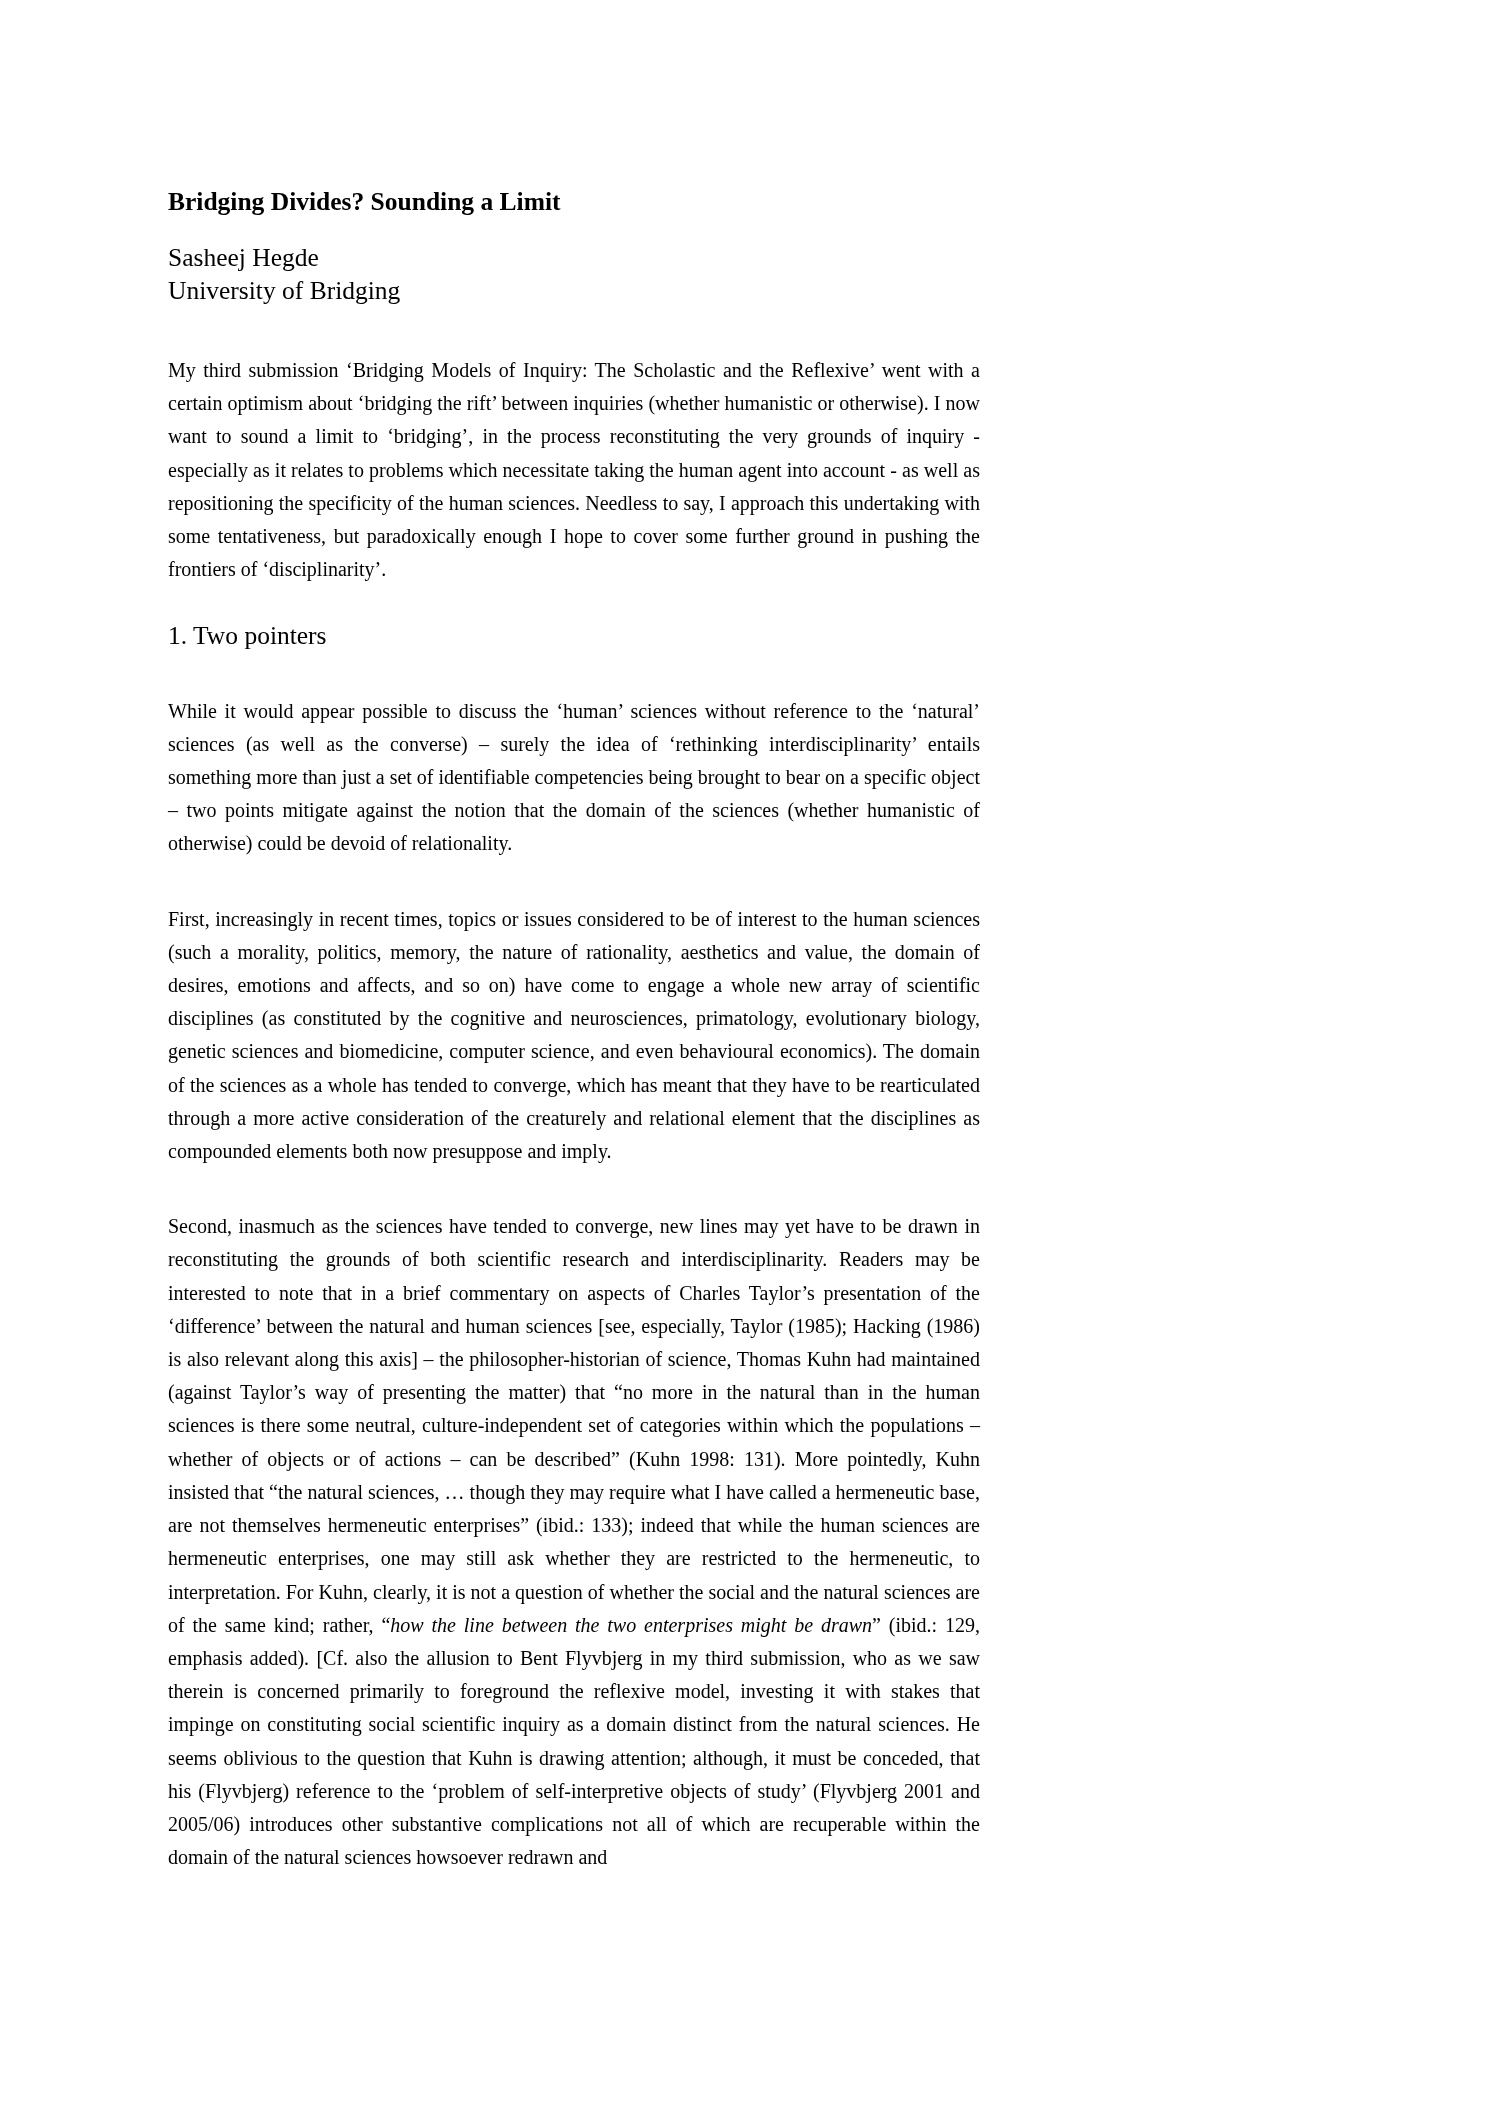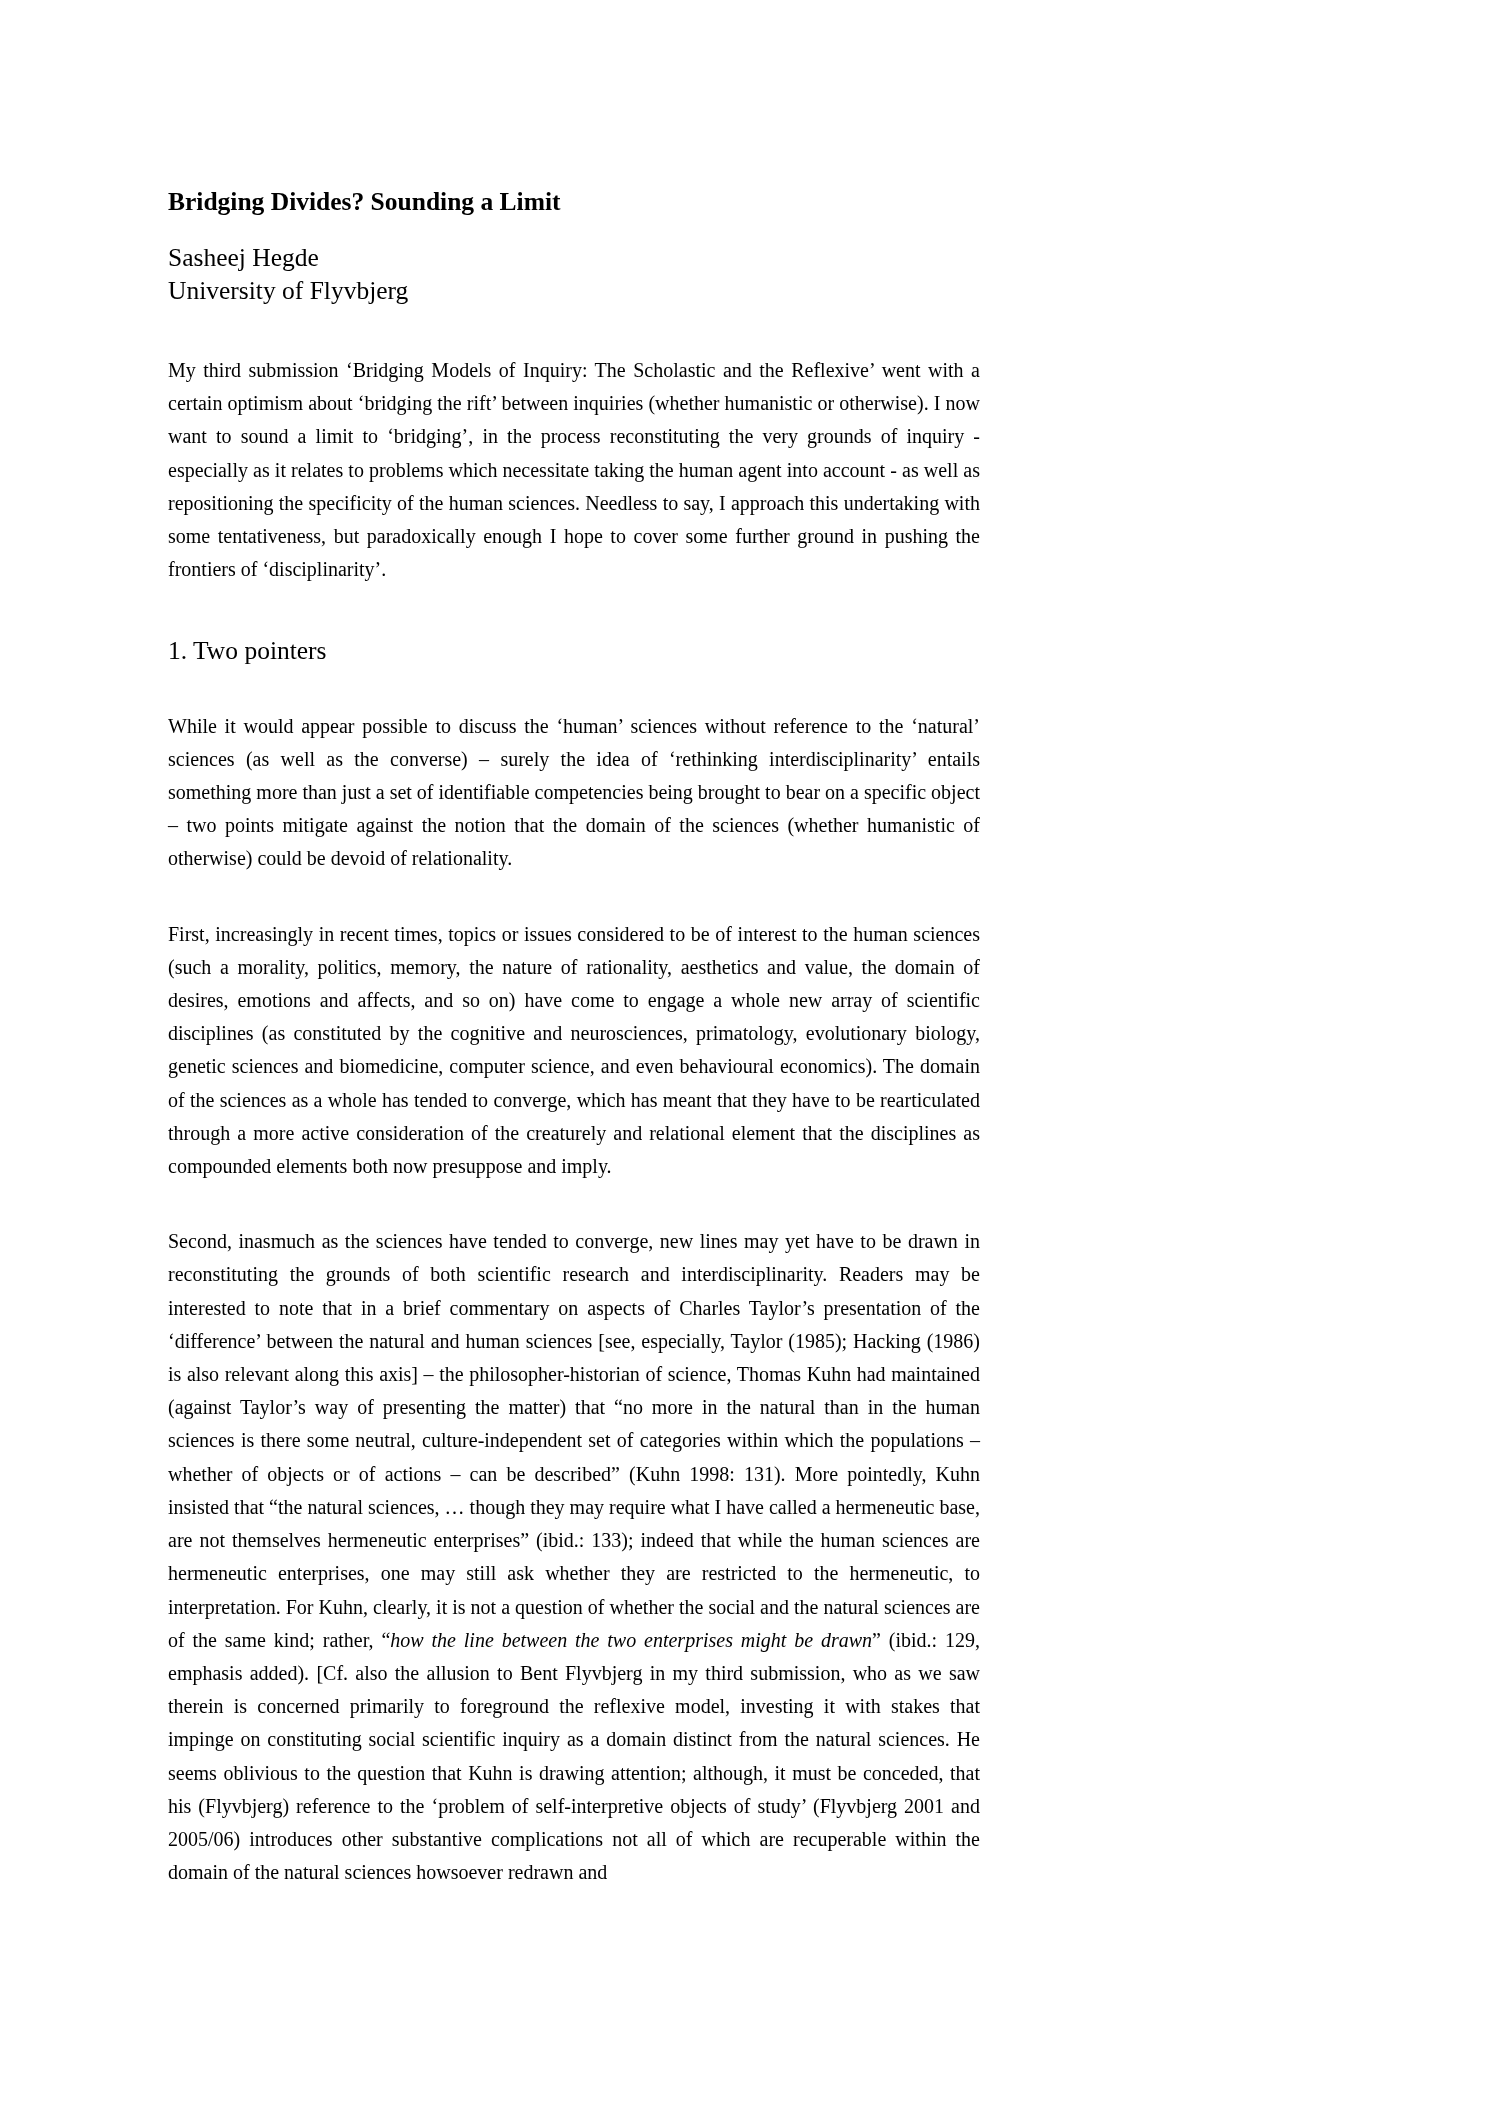--- a/index.html
+++ b/index.html
@@ -50,39 +50,39 @@
     text-align: justify;
     text-justify: inter-word;
     hyphens: none;
   }
   .para.spaced-top {
     margin-top: 42px;
   }
   .section-heading {
     font-size: 25.5px;
     line-height: 33.2px;
-    margin: 48px 0 0 0;
+    margin: 33px 0 0 0;
     text-align: left;
     font-weight: normal;
   }
   .em {
     font-style: italic;
   }
 </style>
 </head>
 <body>
 
 <div class="page">
   <div class="content">
 
     <h1 class="doc-title">Bridging Divides? Sounding a Limit</h1>
 
     <div class="author-block">
       <p class="author-line">Sasheej Hegde</p>
-      <p class="author-line">University of Flyvbjerg</p>
+      <p class="author-line">University of Bridging</p>
     </div>
 
     <p class="para spaced-top" style="margin-top:47px;">My third submission ‘Bridging Models of Inquiry: The Scholastic and the Reflexive’ went with a certain optimism about ‘bridging the rift’ between inquiries (whether humanistic or otherwise).  I now want to sound a limit to ‘bridging’, in the process reconstituting the very grounds of inquiry - especially as it relates to problems which necessitate taking the human agent into account - as well as repositioning the specificity of the human sciences.  Needless to say, I approach this undertaking with some tentativeness, but paradoxically enough I hope to cover some further ground in pushing the frontiers of ‘disciplinarity’.</p>
 
     <h2 class="section-heading">1. Two pointers</h2>
 
     <p class="para spaced-top">While it would appear possible to discuss the ‘human’ sciences without reference to the ‘natural’ sciences (as well as the converse) – surely the idea of ‘rethinking interdisciplinarity’ entails something more than just a set of identifiable competencies being brought to bear on a specific object – two points mitigate against the notion that the domain of the sciences (whether humanistic of otherwise) could be devoid of relationality.</p>
 
     <p class="para spaced-top">First, increasingly in recent times, topics or issues considered to be of interest to the human sciences (such a morality, politics, memory, the nature of rationality, aesthetics and value, the domain of desires, emotions and affects, and so on) have come to engage a whole new array of scientific disciplines (as constituted by the cognitive and neurosciences, primatology, evolutionary biology, genetic sciences and biomedicine, computer science, and even behavioural economics).  The domain of the sciences as a whole has tended to converge, which has meant that they have to be rearticulated through a more active consideration of the creaturely and relational element that the disciplines as compounded elements both now presuppose and imply.</p>
 

